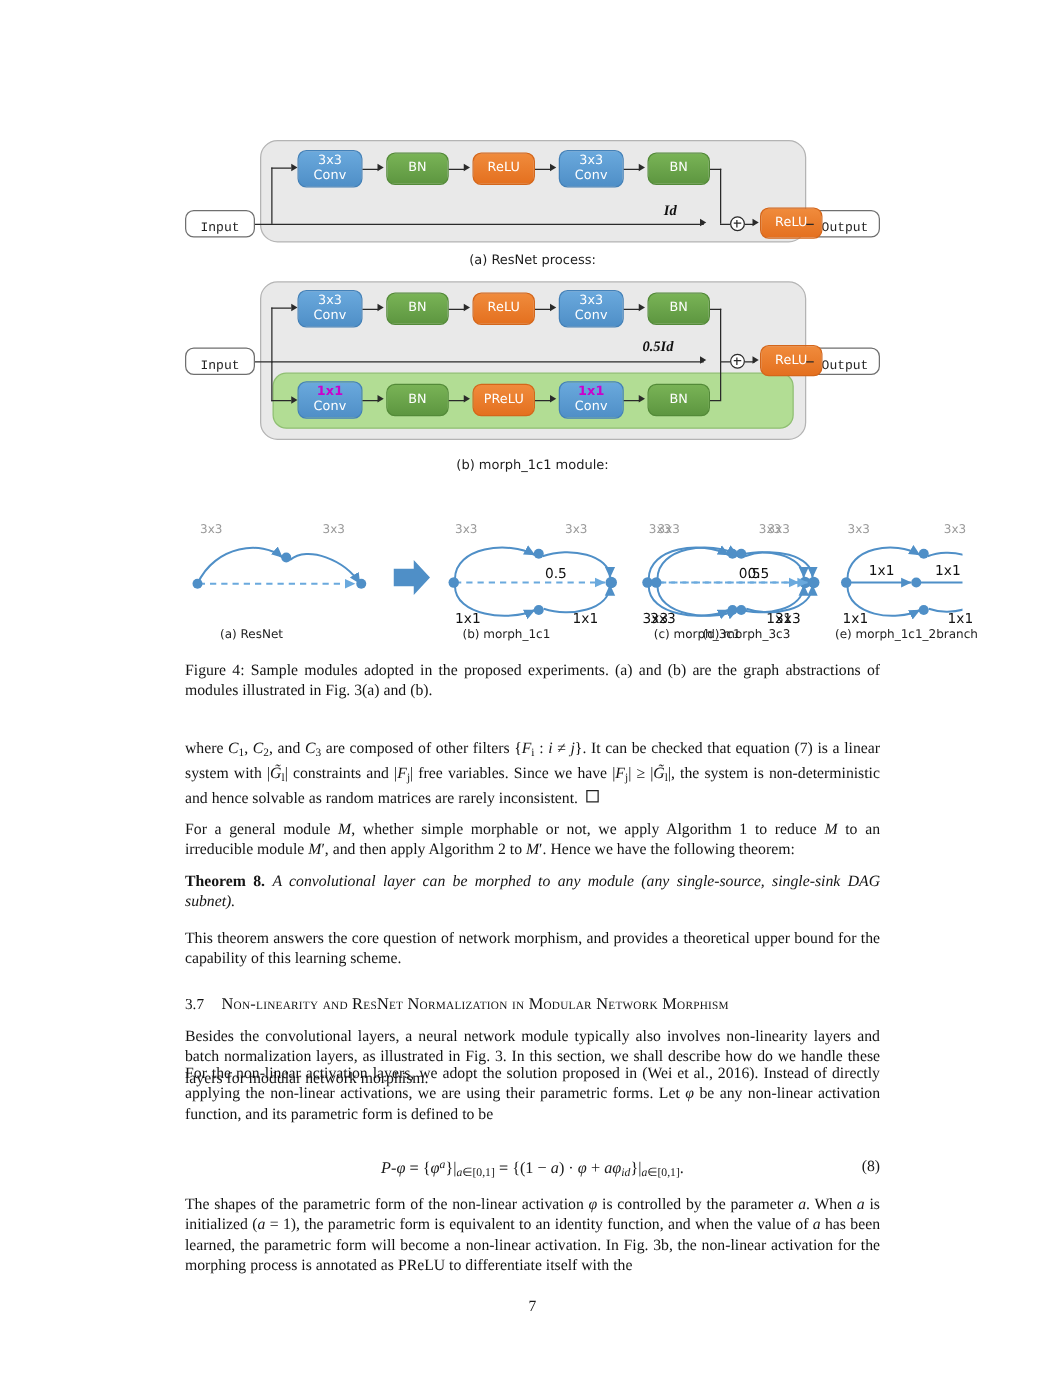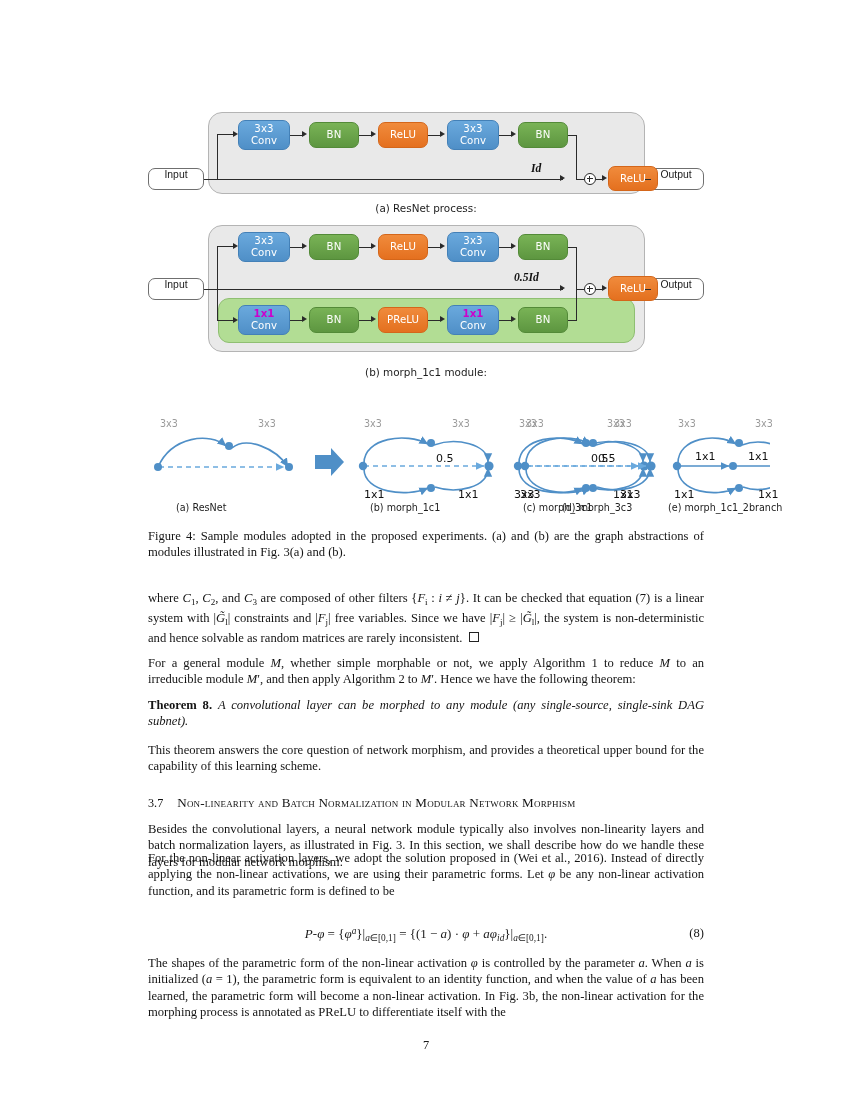--- a/index.html
+++ b/index.html
@@ -93,25 +93,25 @@
   .blk .l1 { display:block; }
   .blk .l2 { display:block; }
   .blk .hl { color: #cc00cc; font-weight: bold; }
 
   .io-box {
     position: absolute;
     box-sizing: border-box;
     background: #ffffff;
     border: 1.2px solid #6f6f6f;
     border-radius: 7px;
-    font-family: Liberation Sans, sans-serif;
+    font-family: Liberation Mono, monospace;
     font-size: 10.4px;
     color: #222;
     display: flex;
-    align-items: flex-start;
+    align-items: flex-end;
     justify-content: center;
   }
   .inner-green {
     position: absolute;
     box-sizing: border-box;
     background: #b2dd94;
     border: 1.2px solid #8fbf72;
     border-radius: 11px;
   }
   .wire {
@@ -533,21 +533,21 @@
     <p>For a general module <i class="mi">M</i>, whether simple morphable or not, we apply Algorithm 1 to reduce <i class="mi">M</i> to an irreducible module <i class="mi">M</i>′, and then apply Algorithm 2 to <i class="mi">M</i>′. Hence we have the following theorem:</p>
   </div>
 
   <div class="body-col" style="top:697px;">
     <p><b>Theorem 8.</b> <i>A convolutional layer can be morphed to any module (any single-source, single-sink DAG subnet).</i></p>
   </div>
 
   <div class="body-col" style="top:742px;">This theorem answers the core question of network morphism, and provides a theoretical upper bound for the capability of this learning scheme.</div>
 
   <div class="section-head" style="top:795px;">
-    <span class="num">3.7</span><span class="smallcaps">Non-linearity and Batch Normalization in Modular Network Morphism</span>
+    <span class="num">3.7</span><span class="smallcaps">Non-linearity and ResNet Normalization in Modular Network Morphism</span>
   </div>
 
   <div class="body-col" style="top:821px;">Besides the convolutional layers, a neural network module typically also involves non-linearity layers and batch normalization layers, as illustrated in Fig. 3. In this section, we shall describe how do we handle these layers for modular network morphism.</div>
 
   <div class="body-col" style="top:850px;">
     <p>For the non-linear activation layers, we adopt the solution proposed in (Wei et al., 2016). Instead of directly applying the non-linear activations, we are using their parametric forms. Let <i class="mi">φ</i> be any non-linear activation function, and its parametric form is defined to be</p>
   </div>
 
   <div class="equation" style="top:926px;">
     <span><i class="mi">P</i>-<i class="mi">φ</i> = {<i class="mi">φ</i><span class="sup"><i class="mi">a</i></span>}|<span class="sub"><i class="mi">a</i>∈[0,1]</span> = {(1 − <i class="mi">a</i>) · <i class="mi">φ</i> + <i class="mi">aφ</i><span class="sub"><i class="mi">id</i></span>}|<span class="sub"><i class="mi">a</i>∈[0,1]</span>.</span>

